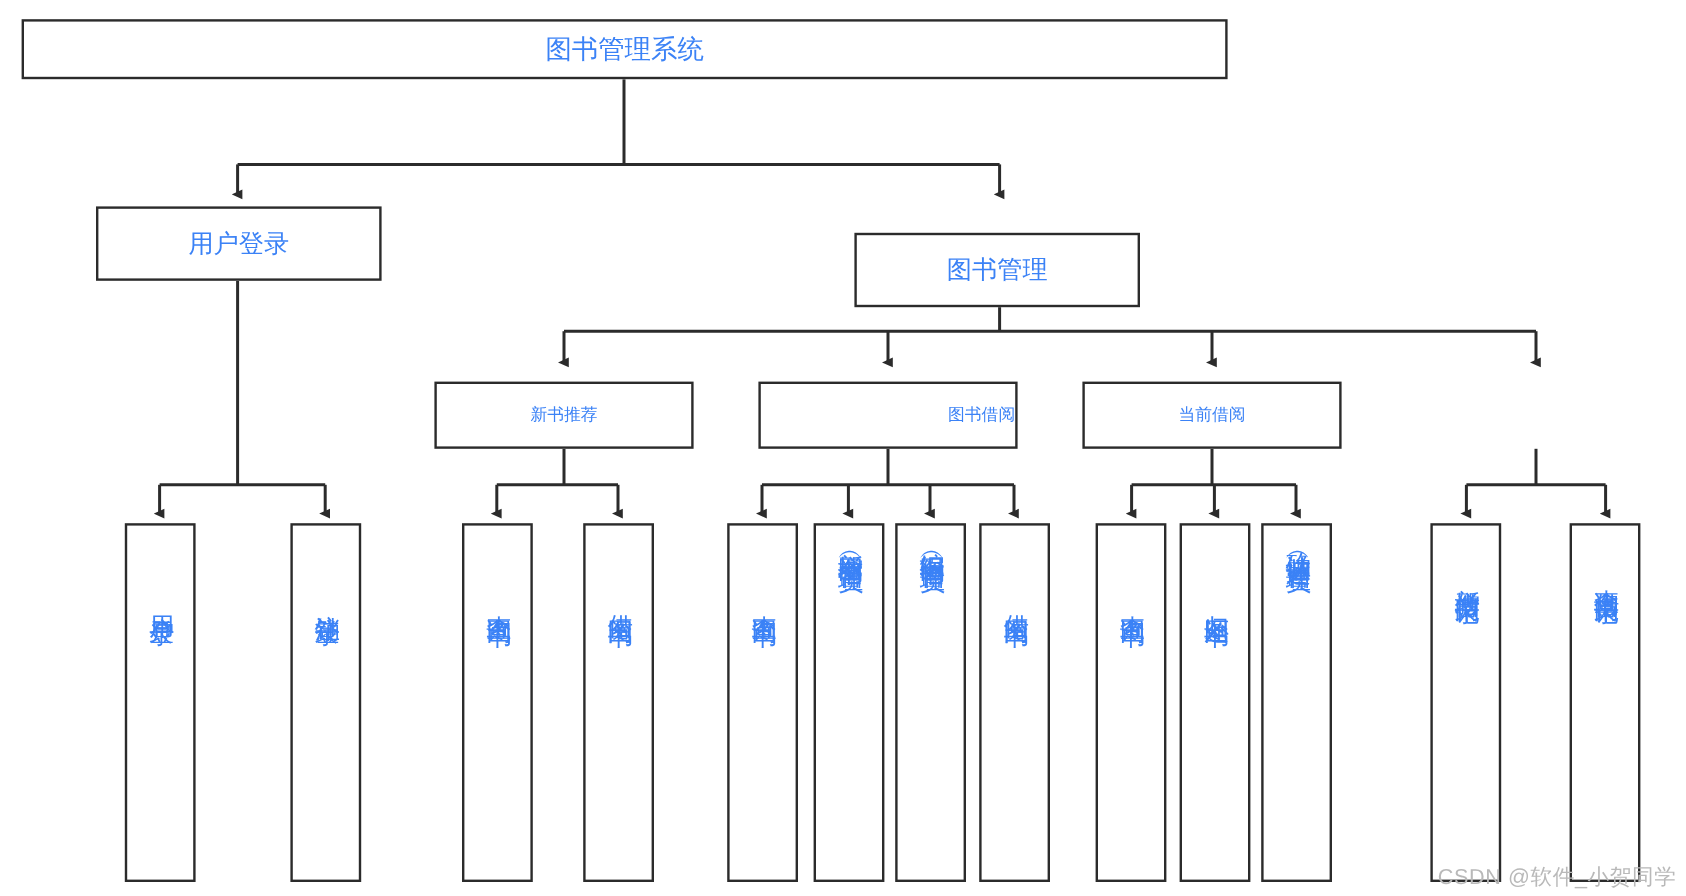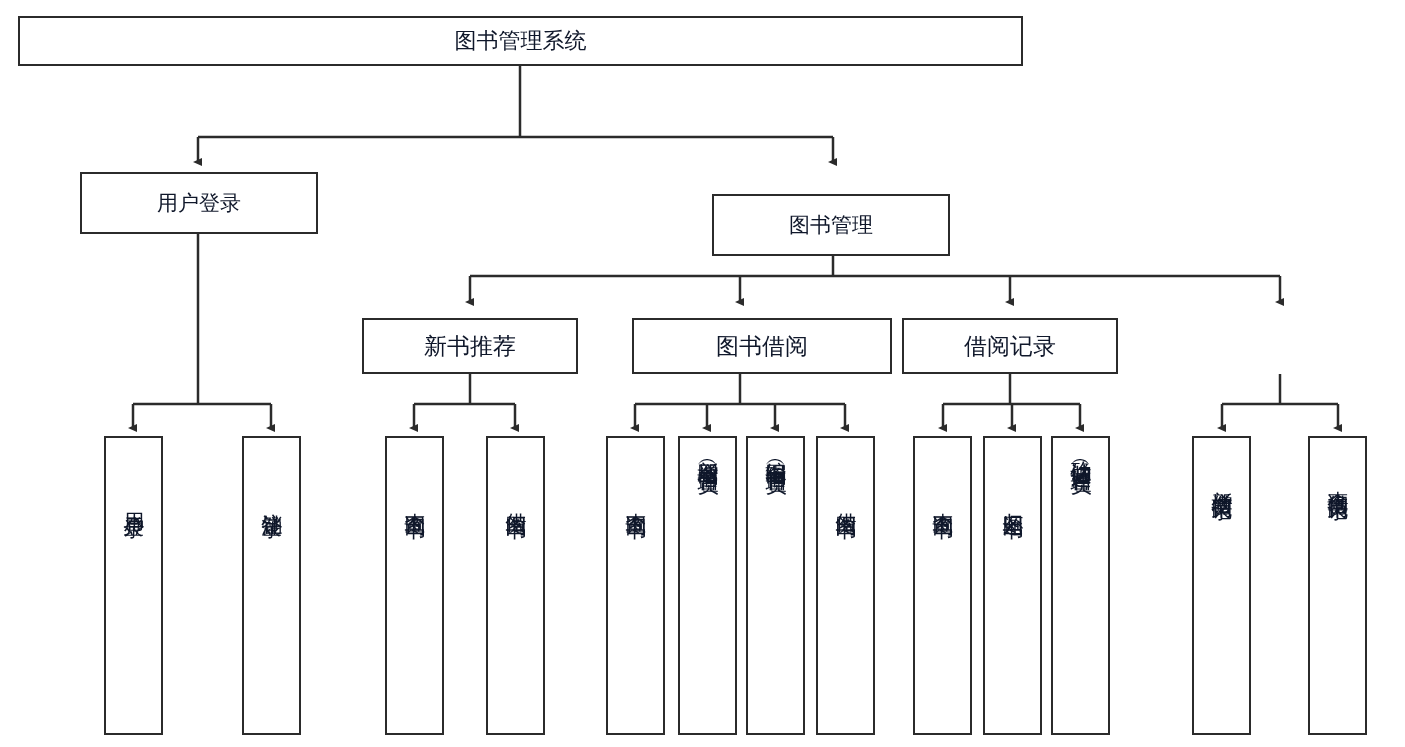--- a/index.html
+++ b/index.html
@@ -23,34 +23,34 @@
     top: 0;
     width: 1405px;
     height: 747px;
     pointer-events: none;
   }
   .node {
     position: absolute;
     box-sizing: border-box;
     border: 2px solid #2b2b2b;
     background: #ffffff;
-    color: #0f172a;
+    color: #3b82f6;
     display: flex;
     align-items: center;
     justify-content: center;
     text-align: center;
   }
   .node.root {
     font-size: 22px;
   }
   .node.lvl1 {
     font-size: 21px;
   }
   .node.lvl2 {
-    font-size: 23px;
+    font-size: 14px;
   }
   .node.leaf {
     font-size: 21px;
     align-items: flex-start;
     padding-top: 6px;
     line-height: 1.18;
   }
   .vtext {
     writing-mode: vertical-rl;
     text-orientation: upright;
@@ -139,25 +139,25 @@
   <div class="node lvl1" style="left:80px; top:172px; width:238px; height:62px;">
     <span>用户登录</span>
   </div>
   <div class="node lvl1" style="left:712px; top:172px; width:238px; height:62px;margin-top:22px;">
     <span>图书管理</span>
   </div>
 
   <div class="node lvl2" style="left:362px; top:318px; width:216px; height:56px;">
     <span>新书推荐</span>
   </div>
-  <div class="node lvl2" style="left:632px; top:318px; width:260px; height:56px;">
+  <div class="node lvl2" style="left:632px; top:318px; width:216px; height:56px;justify-content:flex-end;">
     <span>图书借阅</span>
   </div>
   <div class="node lvl2" style="left:902px; top:318px; width:216px; height:56px;">
-    <span>借阅记录</span>
+    <span>当前借阅</span>
   </div>
 
   <div class="node leaf short" style="left:104px; top:436px; width:59px; height:299px;">
     <span class="vtext">用户登录</span>
   </div>
   <div class="node leaf short" style="left:242px; top:436px; width:59px; height:299px;">
     <span class="vtext">注销登录</span>
   </div>
 
   <div class="node leaf short" style="left:385px; top:436px; width:59px; height:299px;">
@@ -190,14 +190,15 @@
     <span class="vtext">确认归还（管理员）</span>
   </div>
 
   <div class="node leaf mid" style="left:1192px; top:436px; width:59px; height:299px;">
     <span class="vtext">新增借阅记录</span>
   </div>
   <div class="node leaf mid" style="left:1308px; top:436px; width:59px; height:299px;">
     <span class="vtext">查询借阅记录</span>
   </div>
 
+  <div class="watermark">CSDN @软件_小贺同学</div>
 
 </div>
 
 </body></html>

